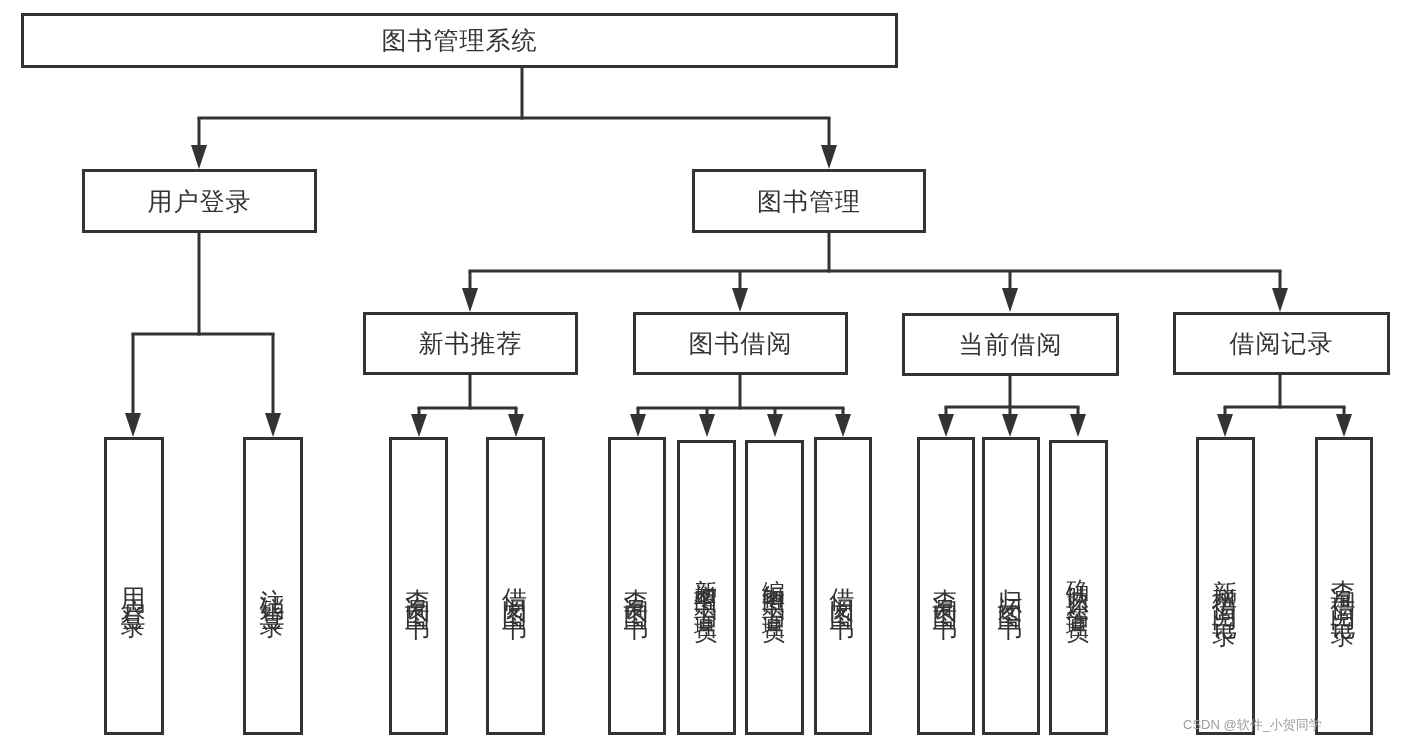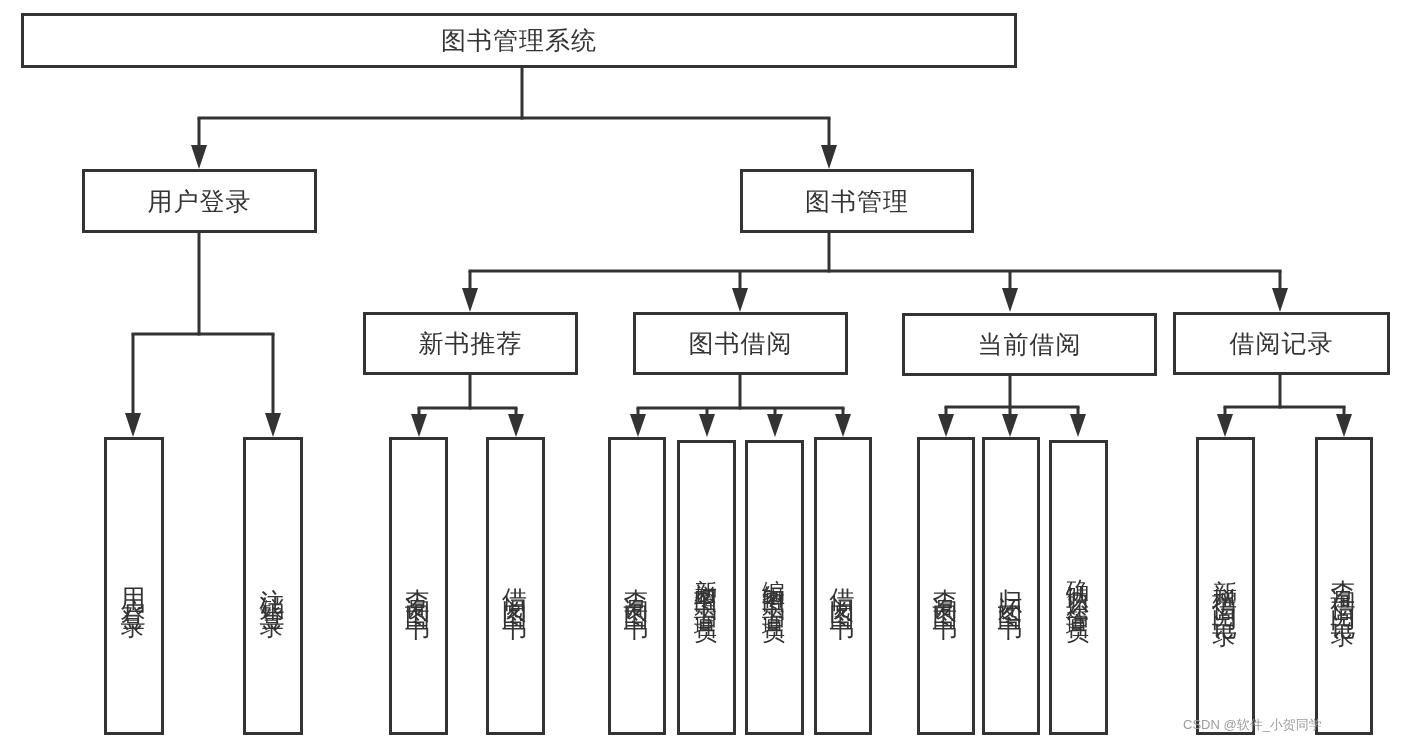--- a/index.html
+++ b/index.html
@@ -124,38 +124,38 @@
     <g>
       <line x1="1280" y1="375" x2="1280" y2="408.5"></line>
       <line x1="1223.5" y1="407" x2="1345.5" y2="407"></line>
       <line x1="1225" y1="407" x2="1225" y2="419"></line>
       <polygon points="1217,414 1233,414 1225,437" stroke="none"></polygon>
       <line x1="1344" y1="407" x2="1344" y2="419"></line>
       <polygon points="1336,414 1352,414 1344,437" stroke="none"></polygon>
     </g>
   </svg>
 
-  <div class="node hnode" style="left:21px; top:13px; width:996px; height:55px;">
+  <div class="node hnode" style="left:21px; top:13px; width:877px; height:55px;">
     <span>图书管理系统</span>
   </div>
 
   <div class="node hnode" style="left:82px; top:169px; width:235px; height:64px;">
     <span>用户登录</span>
   </div>
-  <div class="node hnode" style="left:740px; top:169px; width:234px; height:64px;">
+  <div class="node hnode" style="left:692px; top:169px; width:234px; height:64px;">
     <span>图书管理</span>
   </div>
 
   <div class="node hnode" style="left:633px; top:312px; width:215px; height:63px;">
     <span>图书借阅</span>
   </div>
   <div class="node hnode" style="left:363px; top:312px; width:215px; height:63px;">
     <span>新书推荐</span>
   </div>
-  <div class="node hnode" style="left:902px; top:313px; width:255px; height:63px;">
+  <div class="node hnode" style="left:902px; top:313px; width:217px; height:63px;">
     <span>当前借阅</span>
   </div>
   <div class="node hnode" style="left:1173px; top:312px; width:217px; height:63px;">
     <span>借阅记录</span>
   </div>
 
   <div class="node leaf" style="left:104px; top:437px; width:60px; height:298px;">
     <span>用户登录</span>
   </div>
   <div class="node leaf" style="left:243px; top:437px; width:60px; height:298px;">

